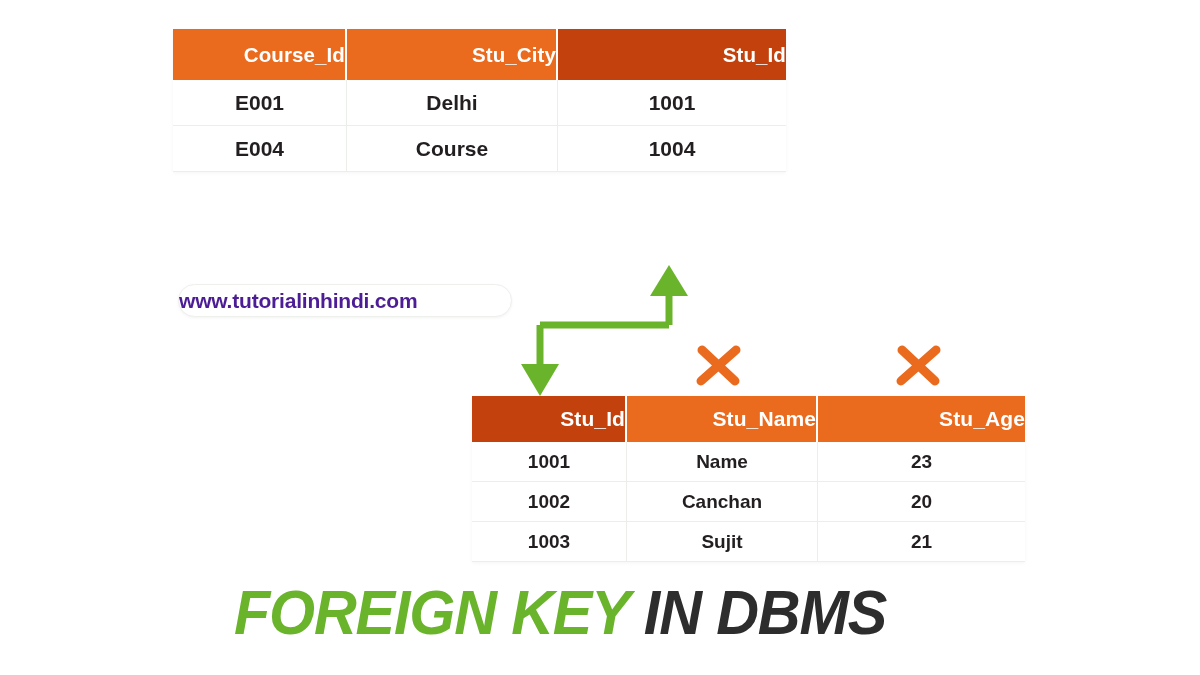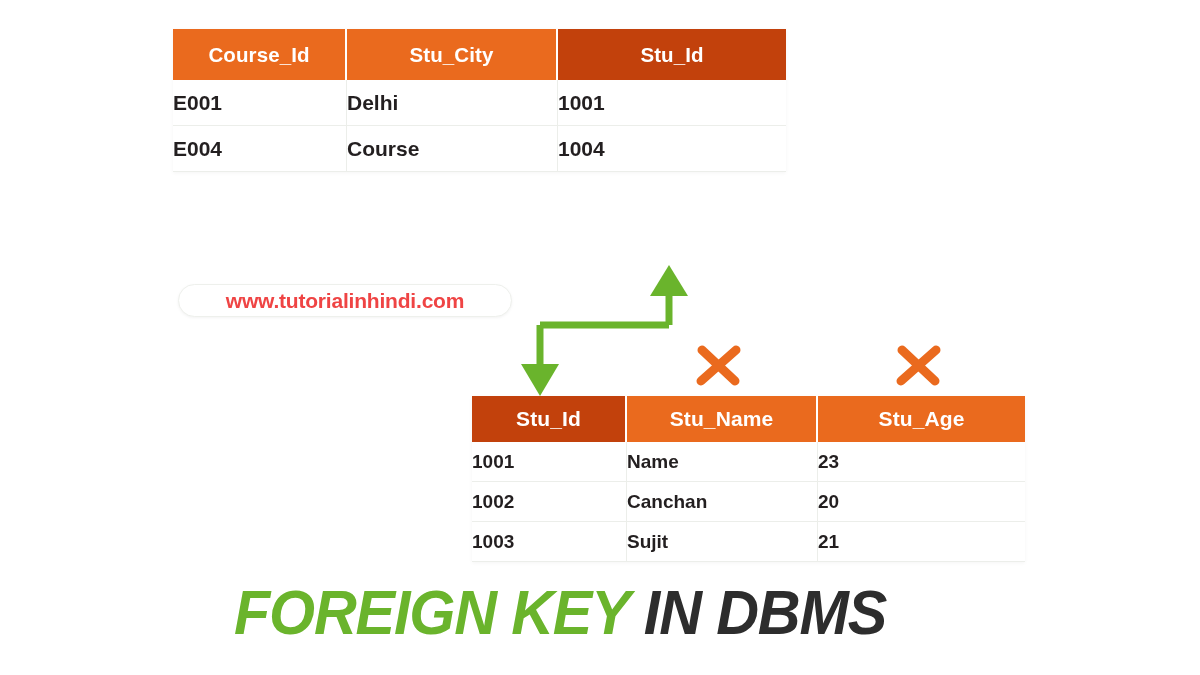--- a/index.html
+++ b/index.html
@@ -27,31 +27,31 @@
   .data-table {
     position: absolute;
     border-collapse: separate;
     border-spacing: 0;
     background: #ffffff;
     table-layout: fixed;
   }
 
   .data-table th {
     color: #ffffff;
-    text-align: center;
+    text-align: right;
     vertical-align: middle;
     letter-spacing: .1px;
     border-right: 2px solid #ffffff;
     white-space: nowrap;
     margin-top: 12px;
   }
   .data-table th:last-child { border-right: none; }
 
   .data-table td {
-    text-align: left;
+    text-align: center;
     vertical-align: middle;
     color: #231f20;
     background: #ffffff;
     border-bottom: 1px solid #eceeea;
     border-right: 1px solid #eceeea;
     white-space: nowrap;
   }
   .data-table td:last-child { border-right: none; }
   .data-table tr:last-child td { border-bottom: 1px solid #eceeea; }
 
@@ -99,24 +99,23 @@
     position: absolute;
     left: 178px;
     top: 284px;
     width: 334px;
     height: 33px;
     border: 1px solid #eef0ec;
     border-radius: 17px;
     background: #ffffff;
     display: flex;
     align-items: center;
-    justify-content: center;
     font-size: 21px;
     font-weight: 700;
-    color: #ef4444;
+    color: #4c1d95;
     letter-spacing: -.2px;
     box-shadow: 0 1px 3px rgba(0,0,0,.05);
   }
 
   
   #annotations {
     position: absolute;
     left: 0; top: 0;
     width: 1200px; height: 675px;
     pointer-events: none;

